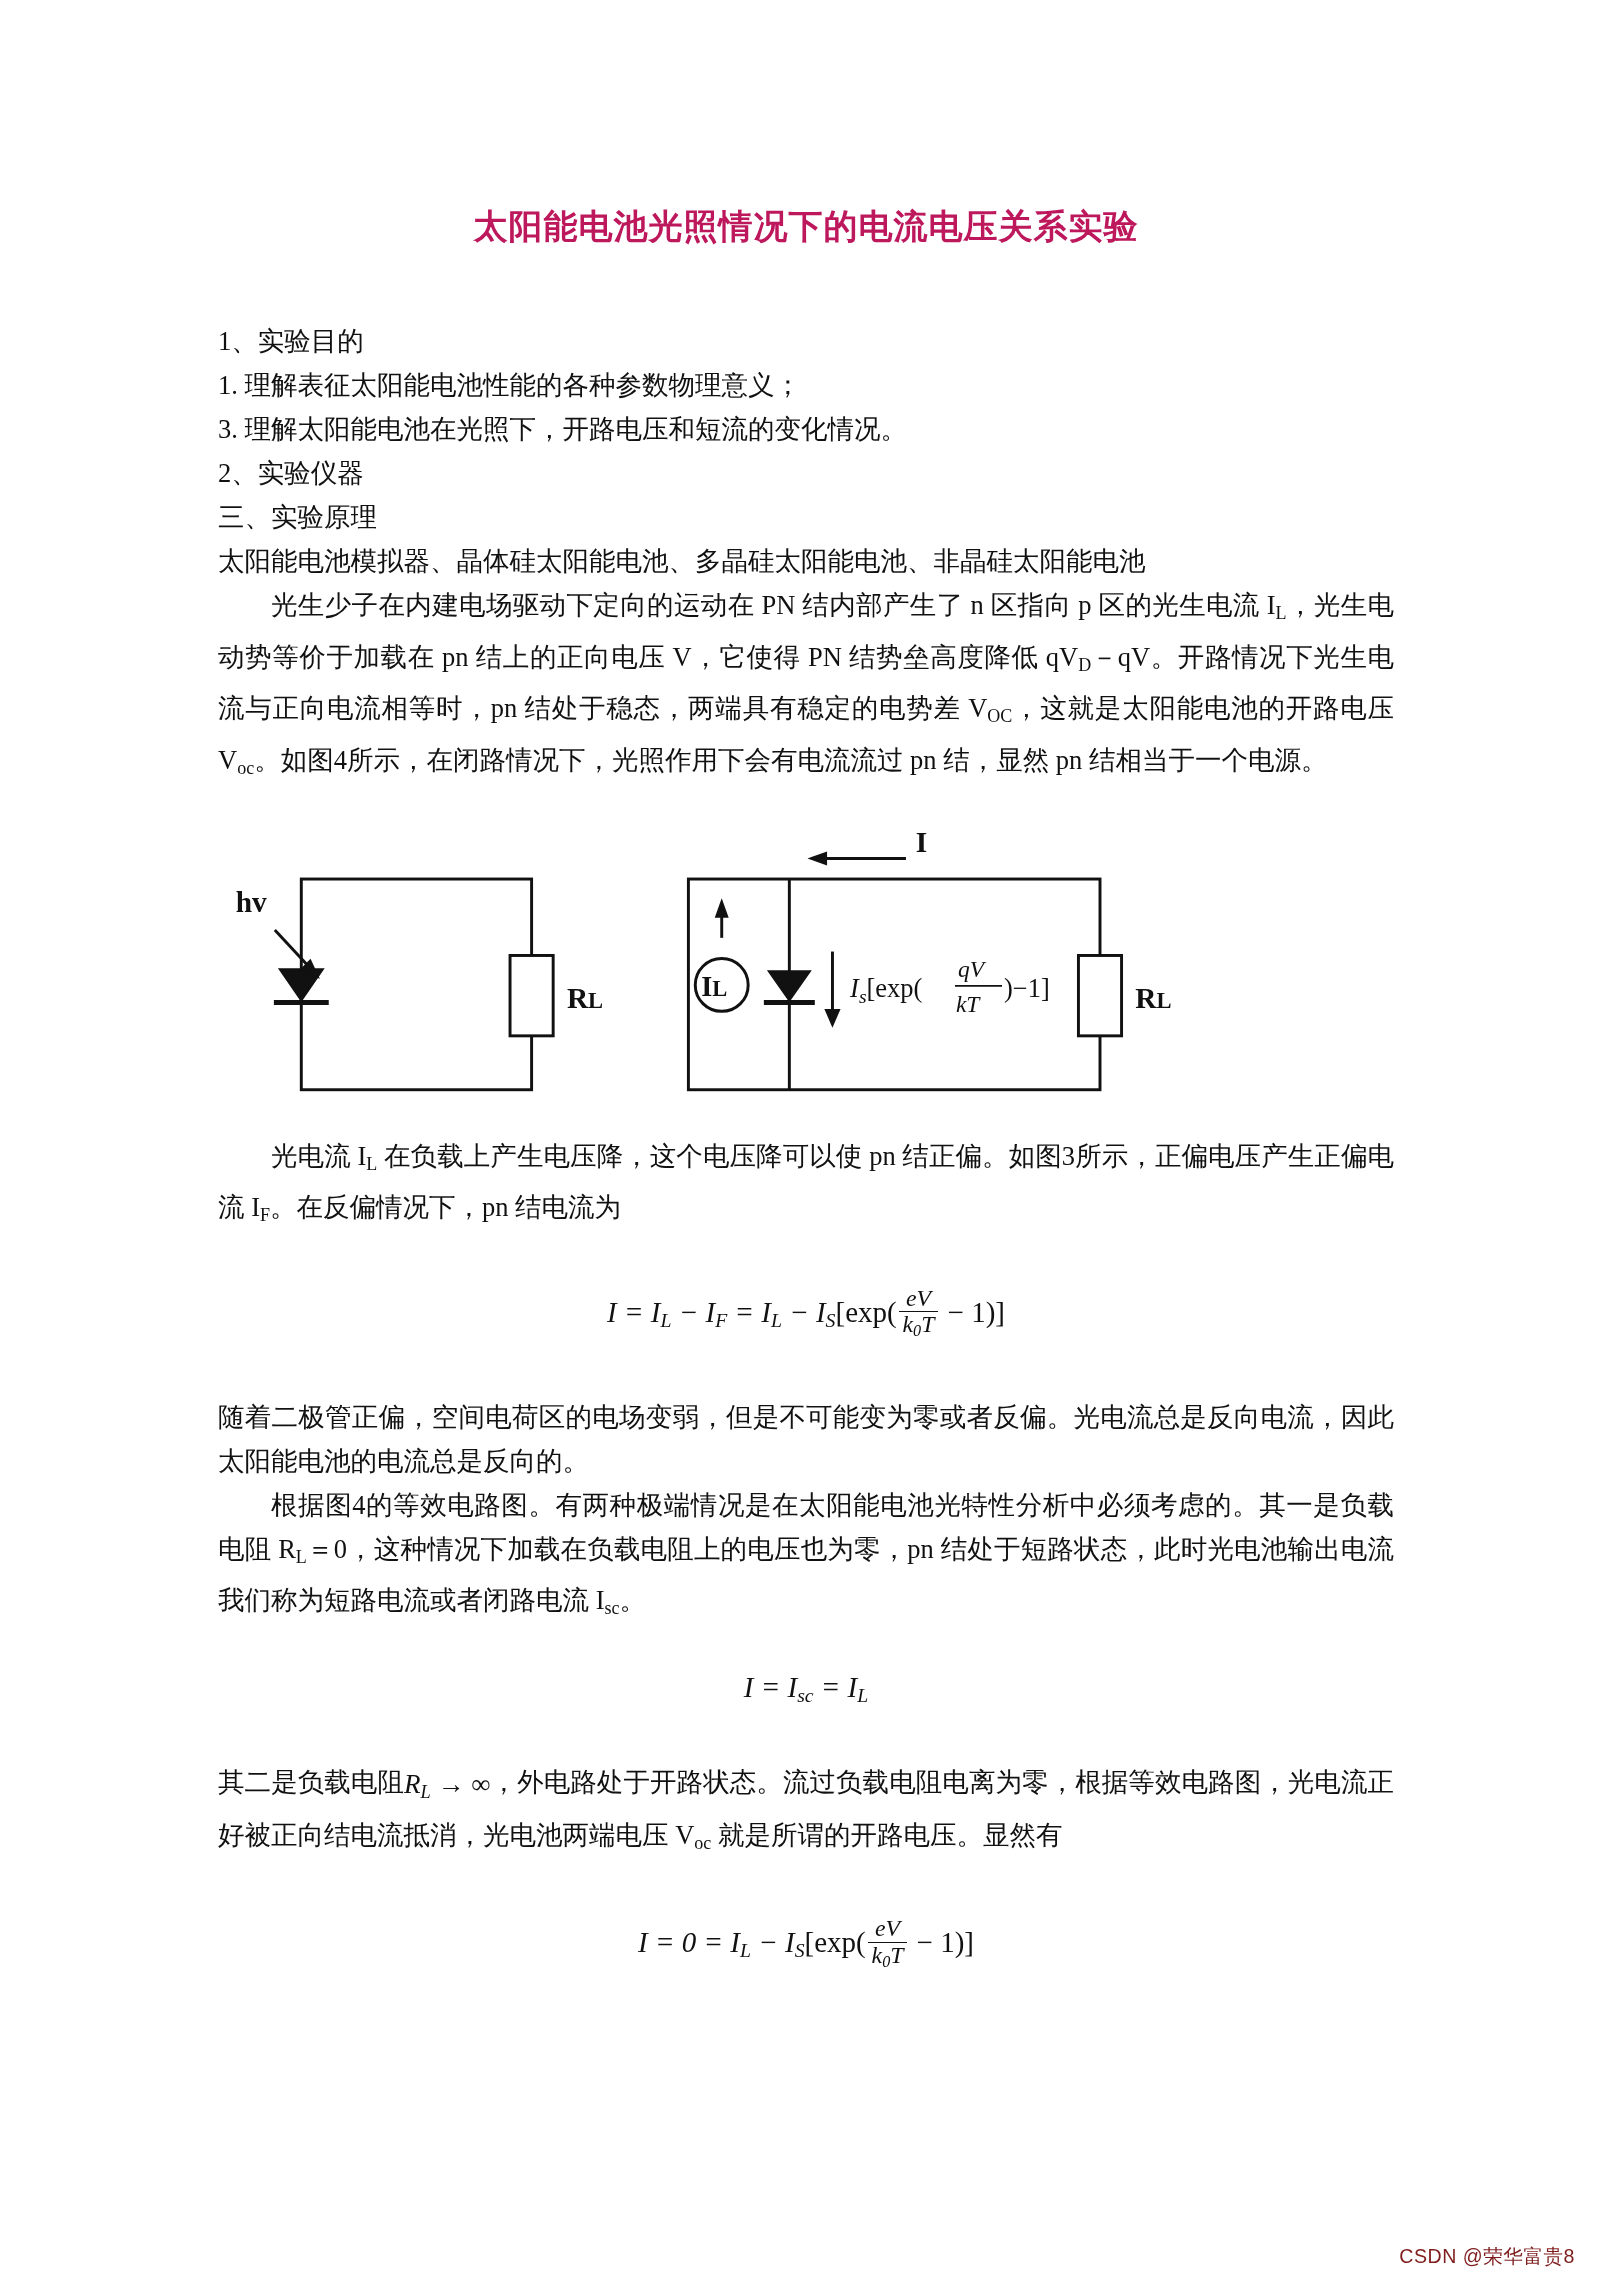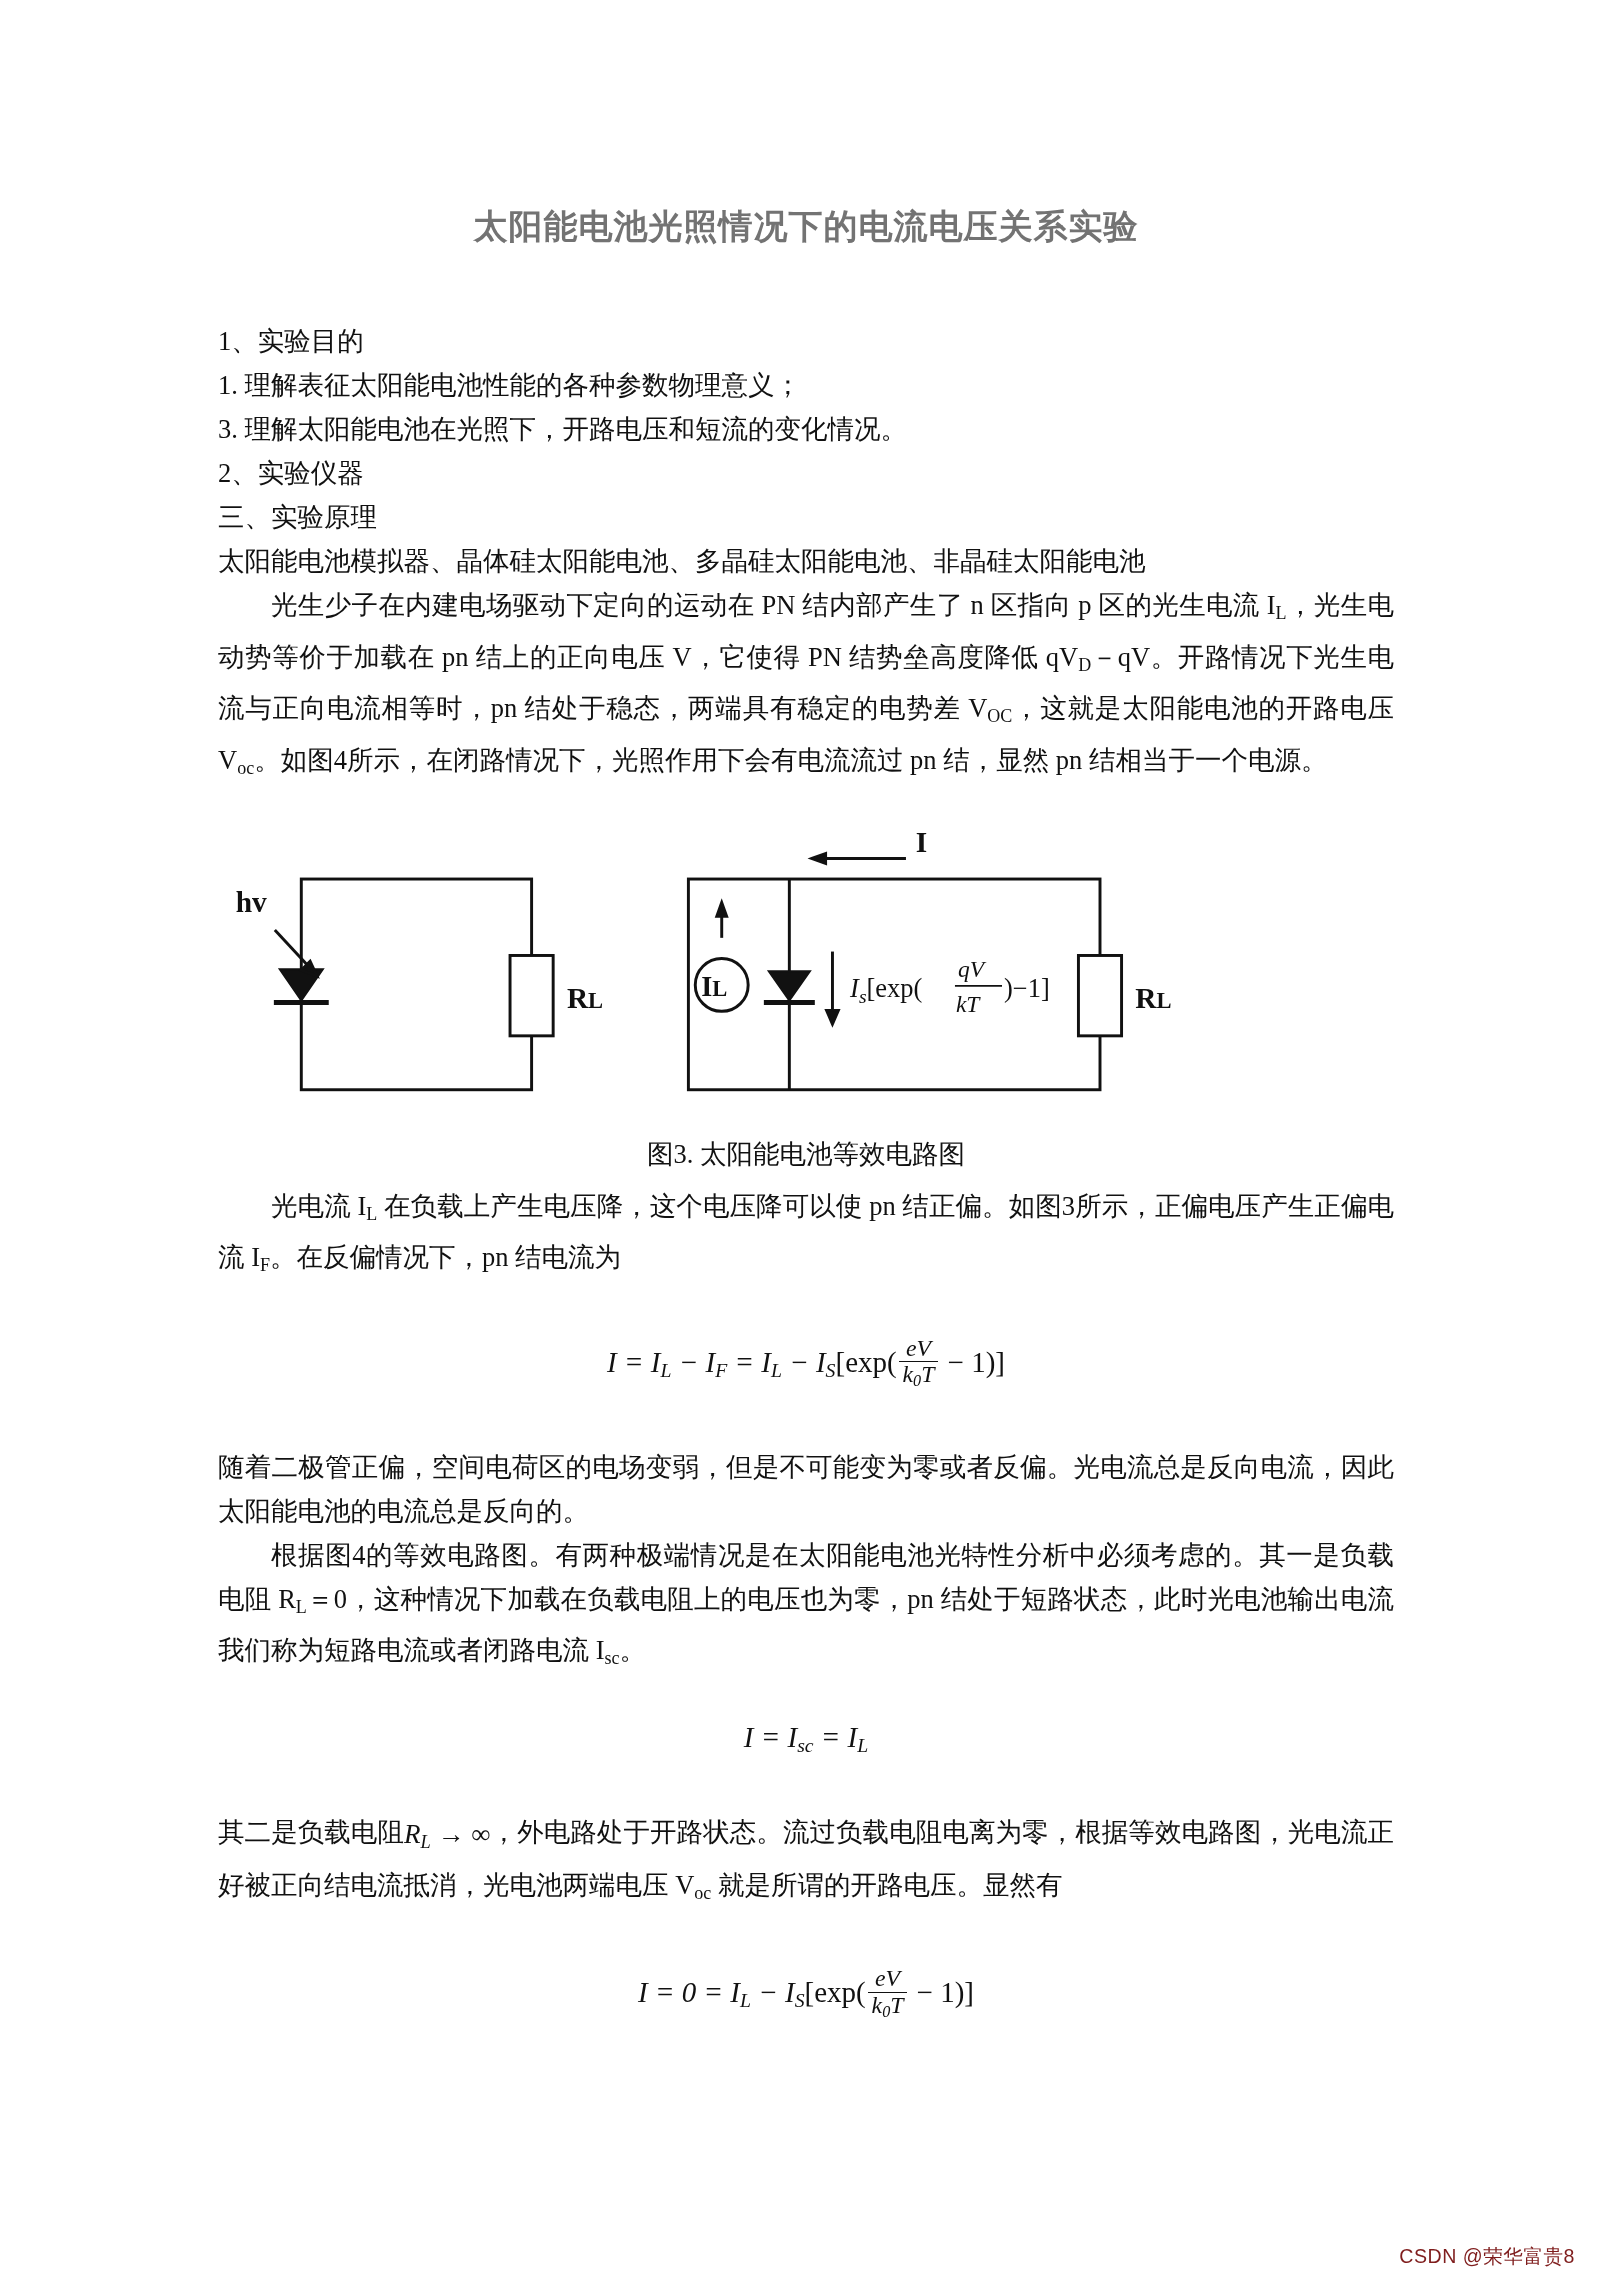--- a/index.html
+++ b/index.html
@@ -16,21 +16,21 @@
     position:absolute;
     left:218px;top:0;width:1176px;
   }
   h1.doc-title{
     font-size:34px;
     font-weight:bold;
     text-align:center;
     margin:0;
     padding-top:204px;
     letter-spacing:1px;
-    color:#737373;
+    color:#be185d;
   }
   .body-block{
     margin-top:69px;
     font-size:26.5px;
     line-height:44px;
     color:#111;
     text-align:justify;
   }
   .line{white-space:nowrap;}
   .para{
@@ -175,21 +175,20 @@
           <g font-family="Liberation Serif, serif" fill="#111">
             <text x="645" y="168" font-size="27" font-style="italic">I<tspan font-size="20" dy="6">s</tspan><tspan dy="-6" font-style="normal">[exp(</tspan></text>
             <text x="755" y="148" font-size="24" font-style="italic">qV</text>
             <line x1="752" y1="157" x2="800" y2="157" stroke="#111" stroke-width="2"></line>
             <text x="753" y="184" font-size="24" font-style="italic">kT</text>
             <text x="802" y="168" font-size="27">)−1]</text>
           </g>
         </svg>
       </div>
 
-      <div class="fig-caption">图3. 太阳能电池等效电路图</div>
 
       <p class="para" style="margin:7.8px 0 0 0;">
         <span>光电流 I</span><sub>L</sub><span> 在负载上产生电压降，这个电压降可以使 pn 结正偏。如图3所示，正偏电压产生正偏电流 I</span><sub>F</sub><span>。在反偏情况下，pn 结电流为</span>
       </p>
 
       <div class="equation">
         <span class="eqbox">
           <span>I = I</span><sub>L</sub><span> − I</span><sub>F</sub><span> = I</span><sub>L</sub><span> − I</span><sub>S</sub><span class="upr">[exp(</span><span class="frac"><span class="num">eV</span><span class="den"><span>k</span><sub>0</sub><span>T</span></span></span><span class="upr"> − 1)]</span>
         </span>
       </div>

